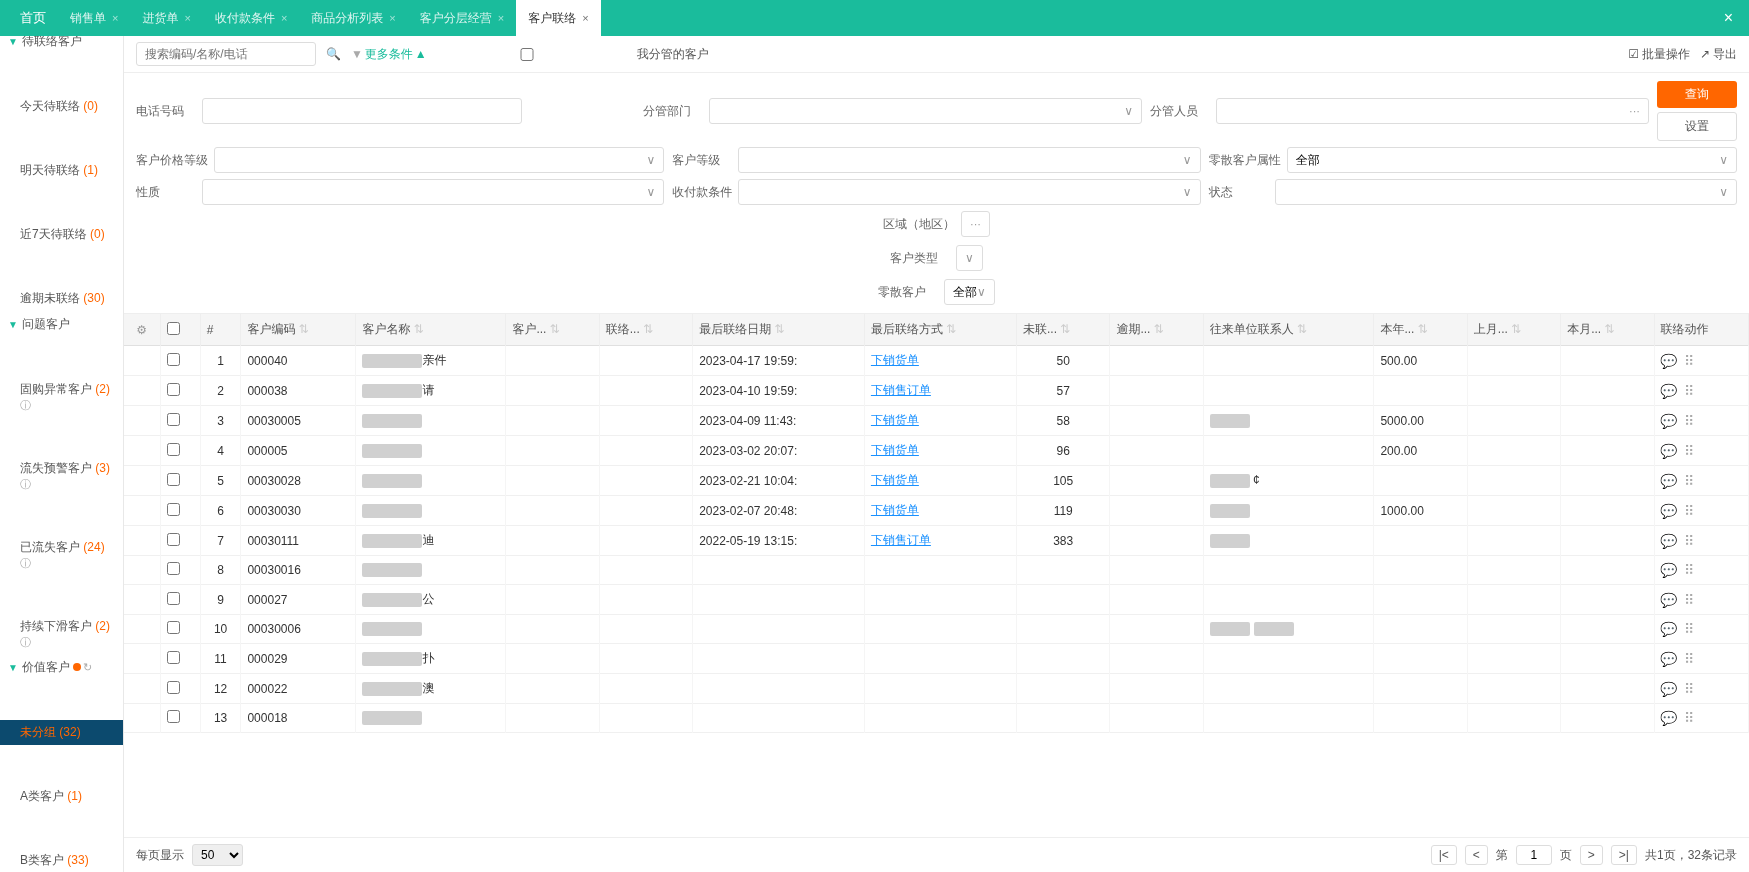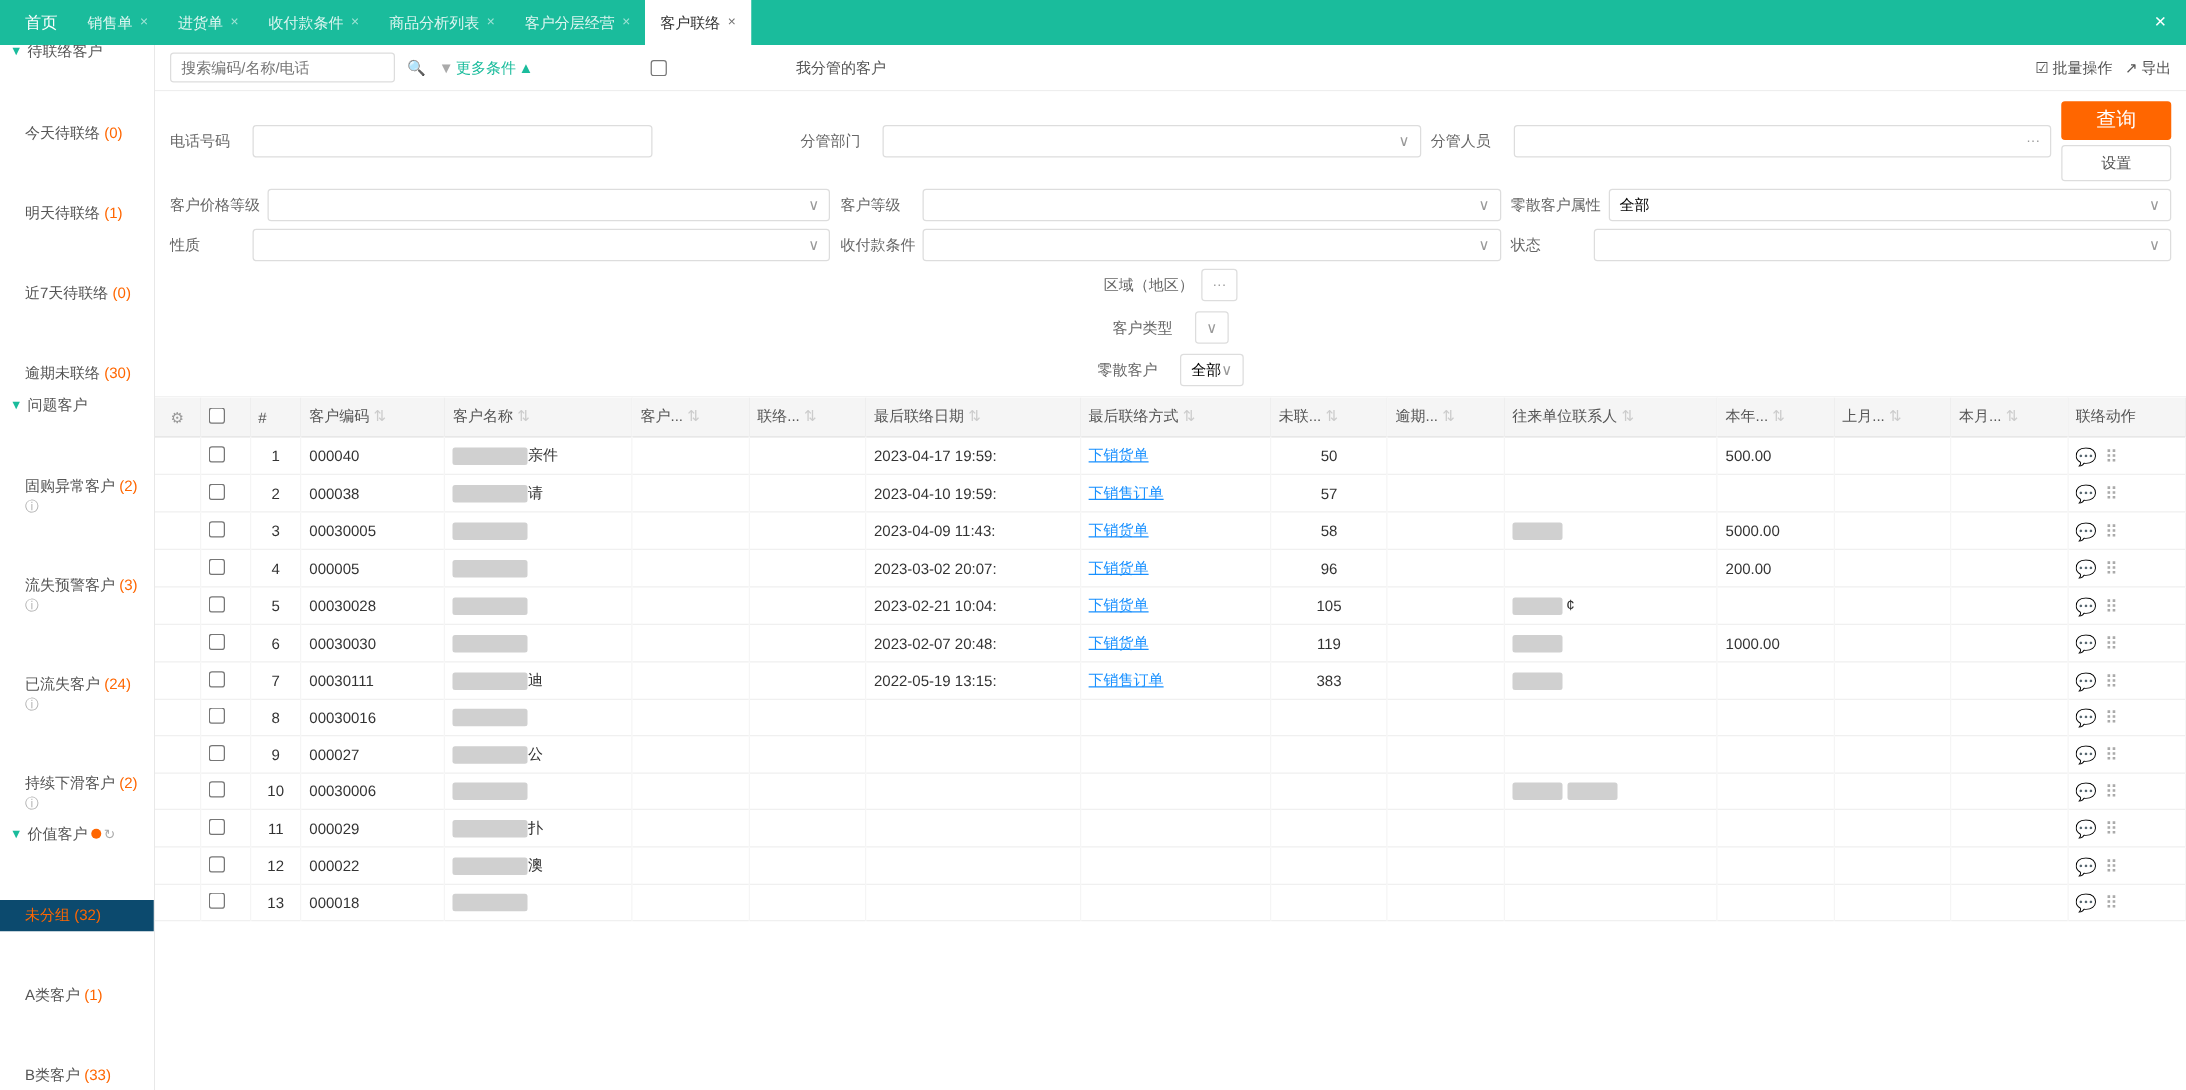--- a/index.html
+++ b/index.html
@@ -218,21 +218,21 @@
       cursor: pointer;
     }
     .filter-select .chevron { color: #999; }
     .filter-btn-query {
       background: #ff6600;
       color: #fff;
       border: none;
       border-radius: 3px;
       padding: 5px 28px;
       cursor: pointer;
-      font-size: 16px;
+      font-size: 12px;
     }
     .filter-btn-reset {
       background: #fff;
       color: #555;
       border: 1px solid #ddd;
       border-radius: 3px;
       padding: 5px 16px;
       cursor: pointer;
       font-size: 12px;
     }
@@ -946,15 +946,31 @@
                 <div class="action-icons">
                   <span class="action-icon">💬</span>
                   <span class="action-icon">⠿</span>
                 </div>
               </td>
             </tr>
           </tbody>
       </table>
     </div>
 
+    <div class="footer-bar">
+      <span>每页显示</span>
+      <select>
+        <option>50</option>
+        <option>100</option>
+      </select>
+      <div class="spacer"></div>
+      <button class="page-btn">|&lt;</button>
+      <button class="page-btn">&lt;</button>
+      <span>第</span>
+      <input type="text" class="page-input" value="1" style="">
+      <span>页</span>
+      <button class="page-btn">&gt;</button>
+      <button class="page-btn">&gt;|</button>
+      <span>共1页，32条记录</span>
+    </div>
 
   </div>
 </div>
 
 </body></html>

